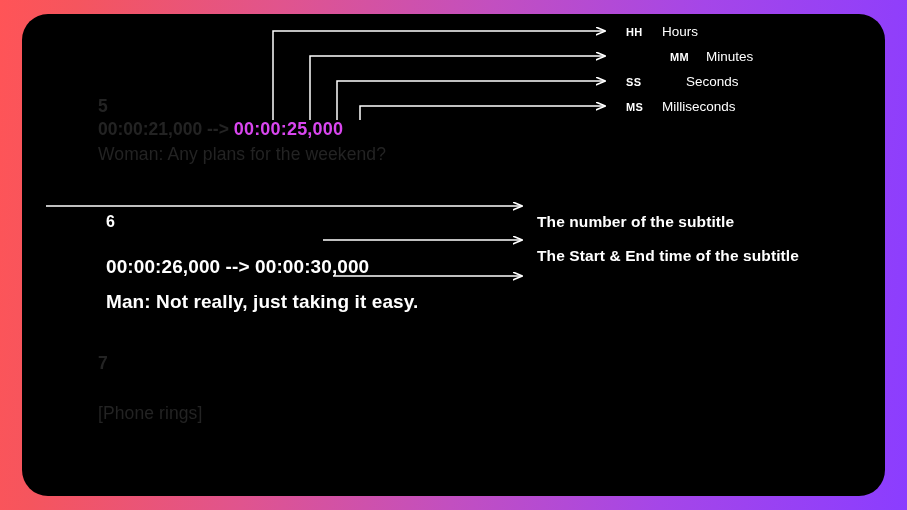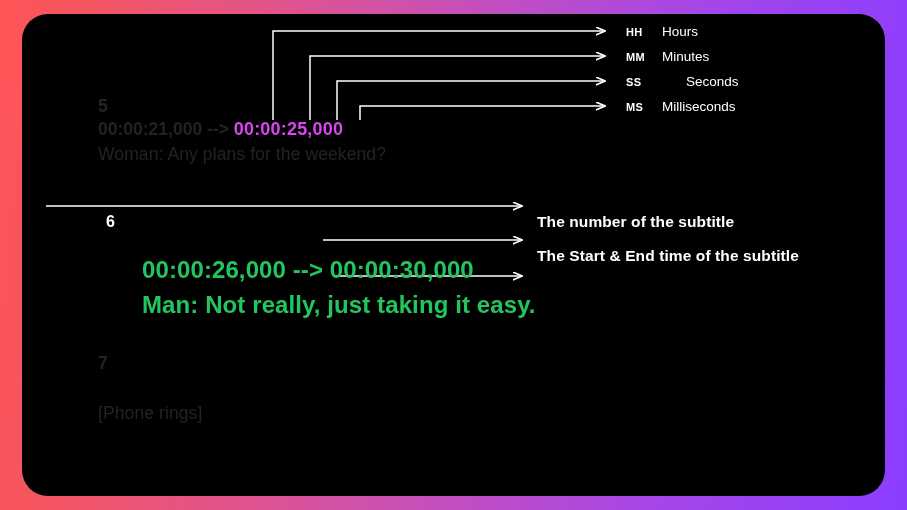--- a/index.html
+++ b/index.html
@@ -13,21 +13,21 @@
   #panel { position:absolute; left:22px; top:14px; right:22px; bottom:14px;
            background:#000000; border-radius:26px; overflow:hidden; }
 
   .abs { position:absolute; white-space:nowrap; }
 
   
   .dim        { color:#232323; font-weight:400; font-size:17.5px; letter-spacing:.1px; }
   .dim-num    { color:#232323; font-weight:700; font-size:17.5px; }
 
   
-  .hi         { color:#22c55e; font-weight:700; font-size:24px; letter-spacing:.1px;margin-left:36px; }
+  .hi         { color:#ffffff; font-weight:700; font-size:19px; letter-spacing:.1px; }
   .hi-num     { color:#ffffff; font-weight:700; font-size:16px; }
 
   
   .ts-dim  { color:#232323; font-weight:700; font-size:17.5px; }
   .ts-lit  { color:#d946ef; font-weight:700; font-size:18px; letter-spacing:.2px; }
 
   
   .leg-code  { color:#ffffff; font-weight:700; font-size:11px; letter-spacing:.3px; }
   .leg-name  { color:#ffffff; font-weight:400; font-size:13.5px; }
 
@@ -73,21 +73,21 @@
     <div class="abs dim" style="left:76px; top:130px;">Woman: Any plans for the weekend?</div>
 
     <div class="abs" style="left:604px; top:10px;">
 
       <div style="display:flex; align-items:baseline; height:25px;">
         <span class="leg-code" style="width:36px;">HH</span>
         <span class="leg-name">Hours</span>
       </div>
 
       <div style="display:flex; align-items:baseline; height:25px;">
-        <span class="leg-code" style="width:36px;">MM</span>
+        <span class="leg-code" style="width:36px;margin-left:44px;">MM</span>
         <span class="leg-name">Minutes</span>
       </div>
 
       <div style="display:flex; align-items:baseline; height:25px;gap:24px;">
         <span class="leg-code" style="width:36px;">SS</span>
         <span class="leg-name">Seconds</span>
       </div>
 
       <div style="display:flex; align-items:baseline; height:25px;">
         <span class="leg-code" style="width:36px;">MS</span>

